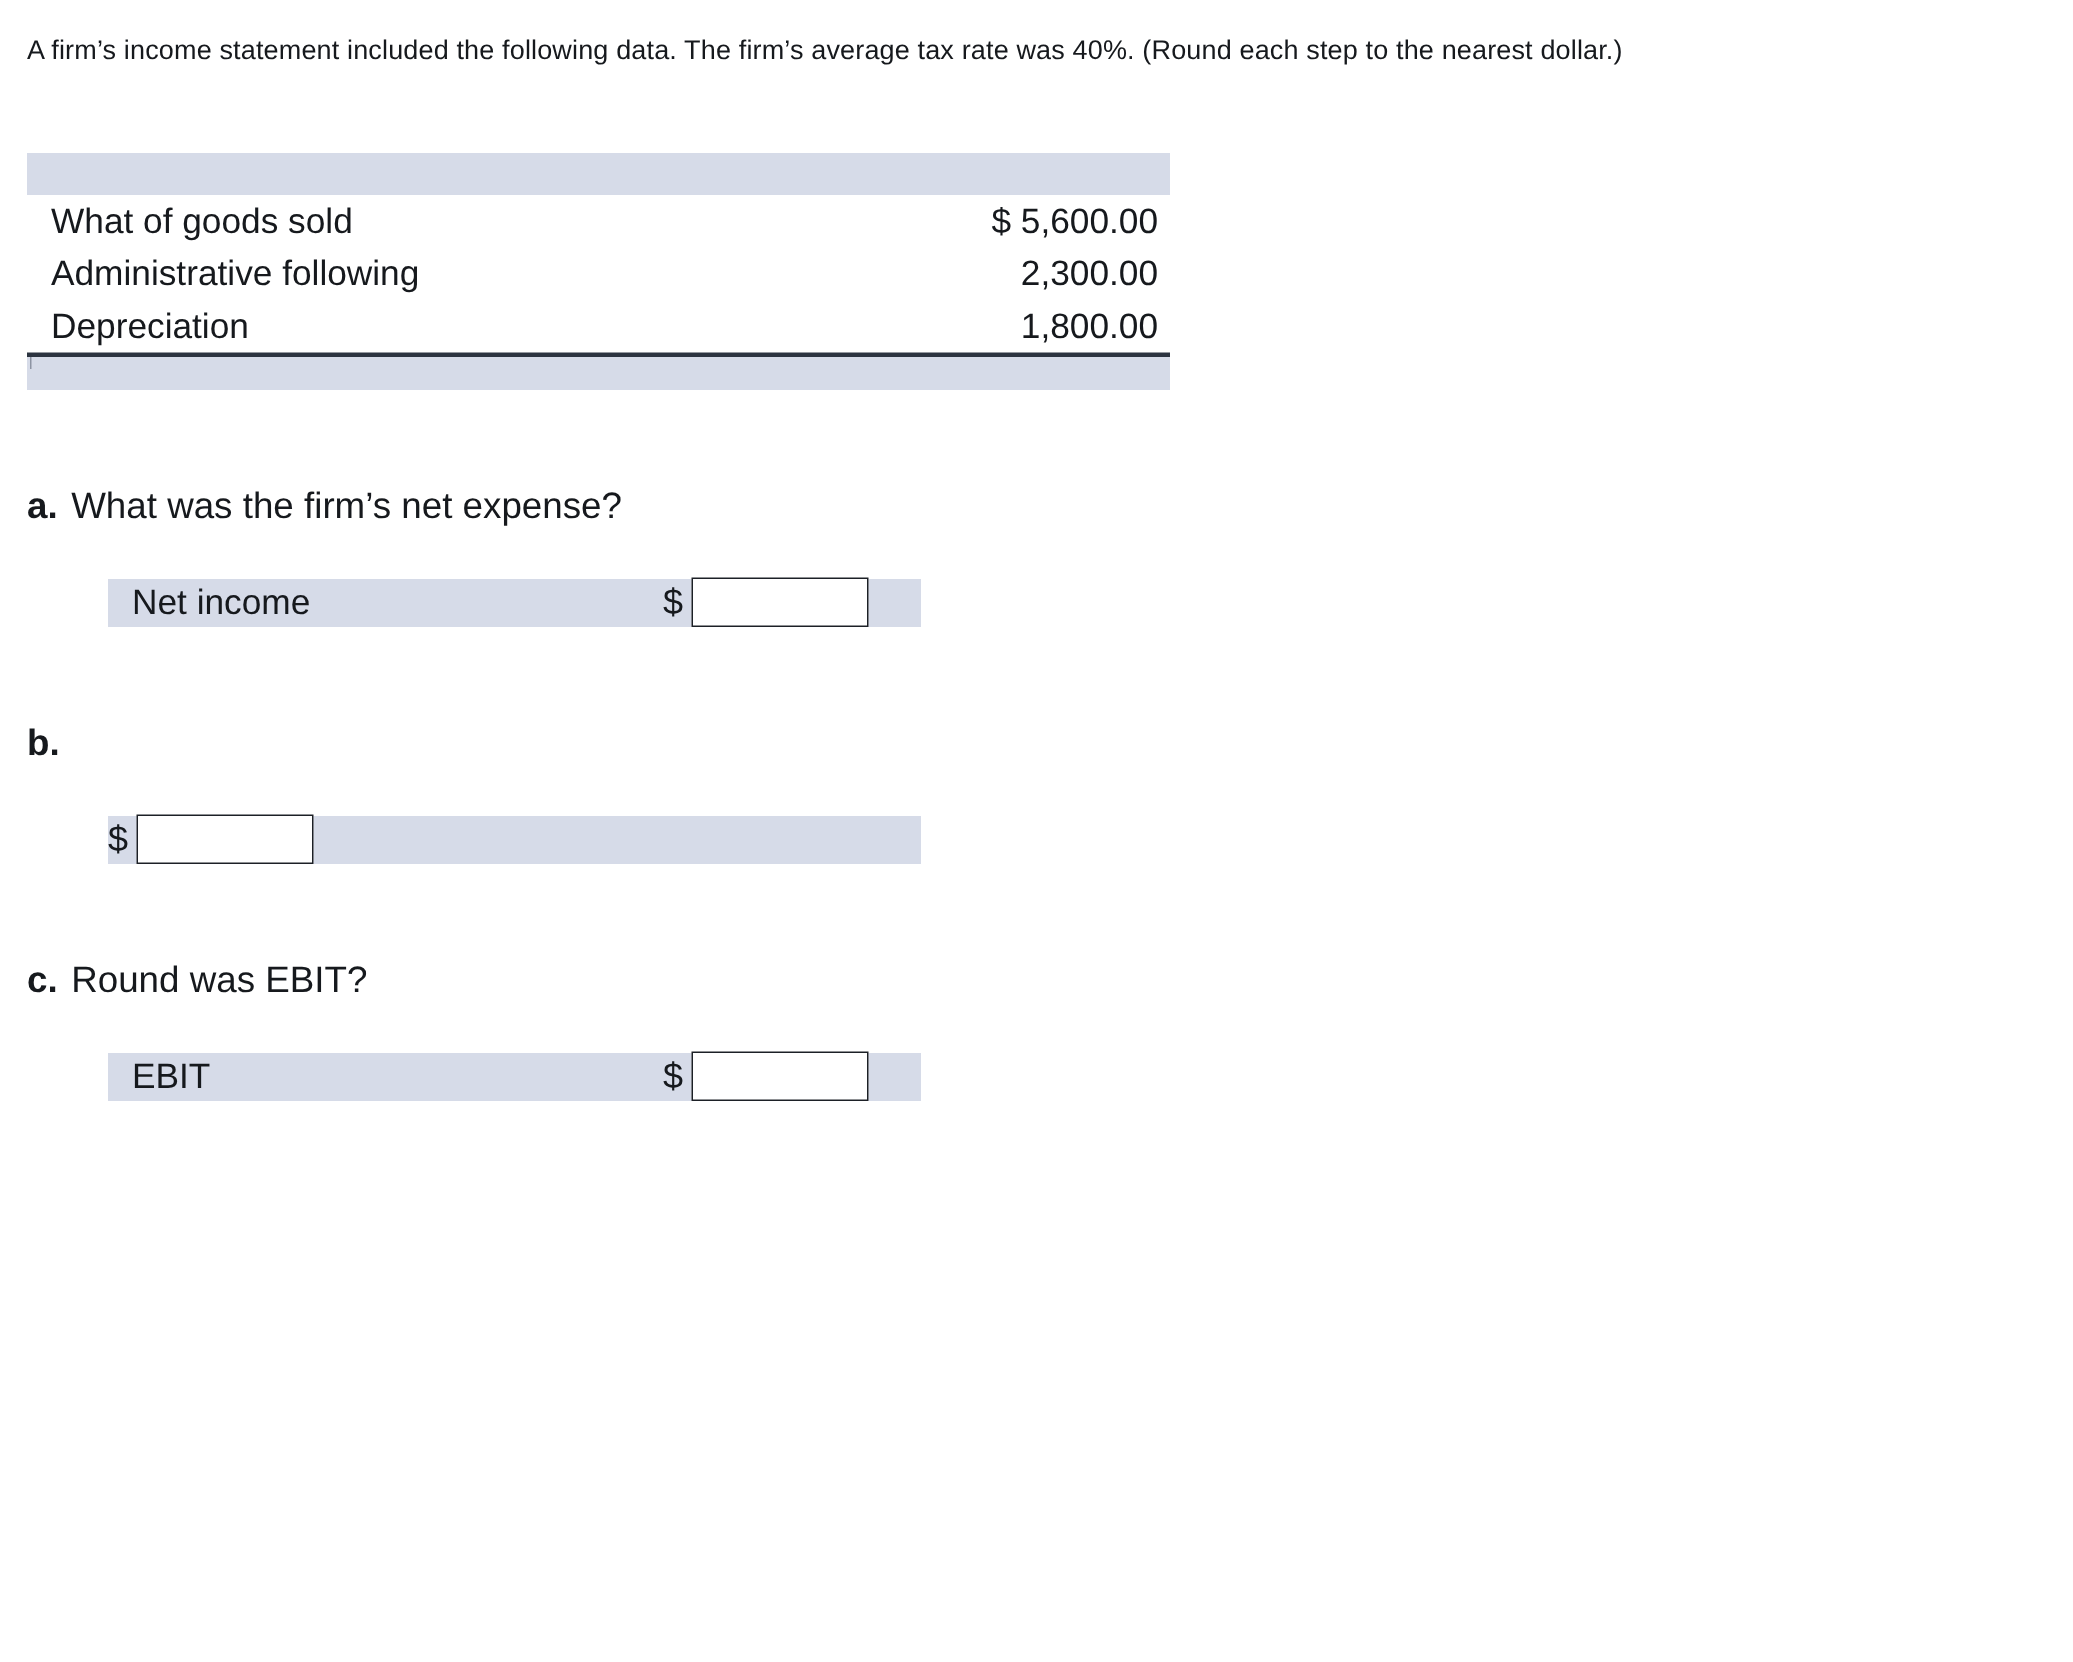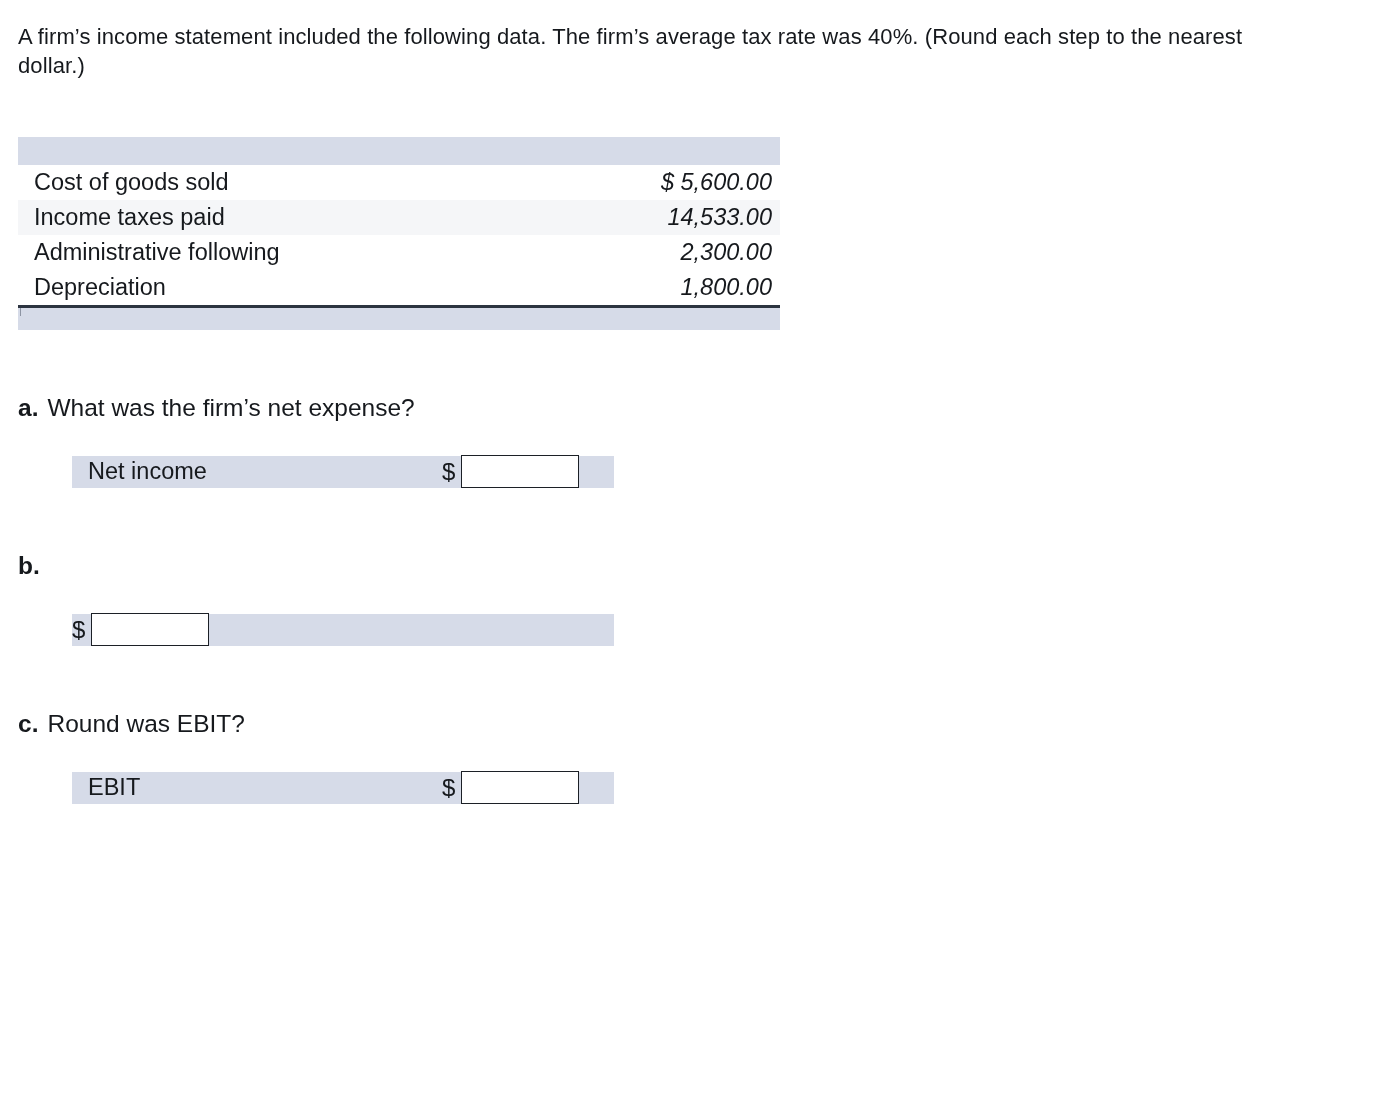--- a/index.html
+++ b/index.html
@@ -13,21 +13,21 @@
     font-family: "Liberation Sans", sans-serif;
     color: #111418;
     position: relative;
     overflow: hidden;
   }
   .page {
     padding: 22px 20px 0 18px;
     box-sizing: border-box;
   }
   .prompt {
-    font-size: 22px;
+    font-size: 18px;
     line-height: 1.33;
     color: #16191d;
     max-width: 1230px;
     letter-spacing: 0.1px;
   }
 
   
   .stmt-table {
     margin-top: 56px;
     width: 762px;
@@ -36,21 +36,20 @@
     color: #16191d;
   }
   .stmt-table td {
     padding: 4px 0 4px 16px;
     white-space: nowrap;
   }
   .stmt-table .amount {
     text-align: right;
     padding-right: 8px;
     font-variant-numeric: tabular-nums;
-    font-style: italic;
   }
   .stmt-head td {
     height: 28px;
     background: #d6dbe8;
     padding: 0;
   }
   .row-alt td {
     background: #f5f6f8;
   }
   .stmt-foot td {
@@ -127,26 +126,22 @@
 
   <div class="prompt">A firm’s income statement included the following data. The firm’s average tax rate was 40%. (Round each step to the nearest dollar.)</div>
 
   <table class="stmt-table">
     <tbody>
       <tr class="stmt-head">
         <td></td>
         <td></td>
       </tr>
       <tr>
-        <td>Cost of goods sold</td>
+        <td>What of goods sold</td>
         <td class="amount">$ 5,600.00</td>
-      </tr>
-      <tr class="row-alt">
-        <td>Income taxes paid</td>
-        <td class="amount">14,533.00</td>
       </tr>
       <tr>
         <td>Administrative following</td>
         <td class="amount">2,300.00</td>
       </tr>
       <tr>
         <td>Depreciation</td>
         <td class="amount">1,800.00</td>
       </tr>
       <tr class="stmt-foot">

